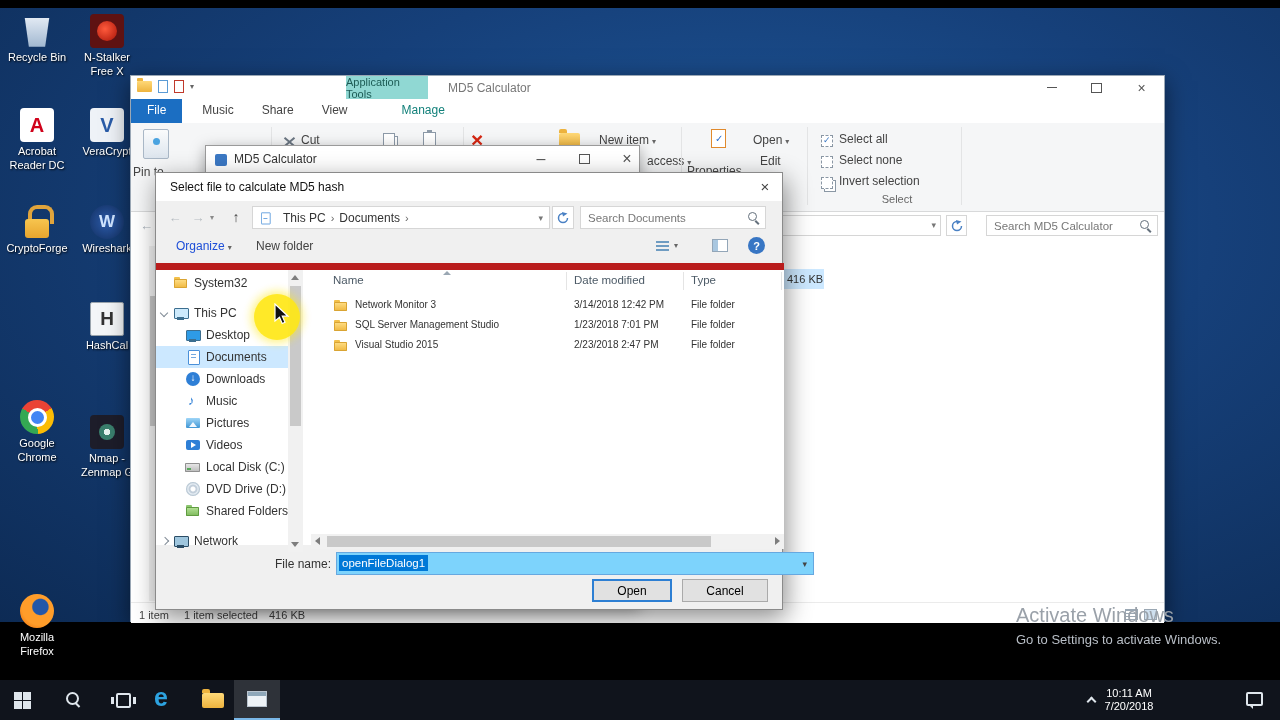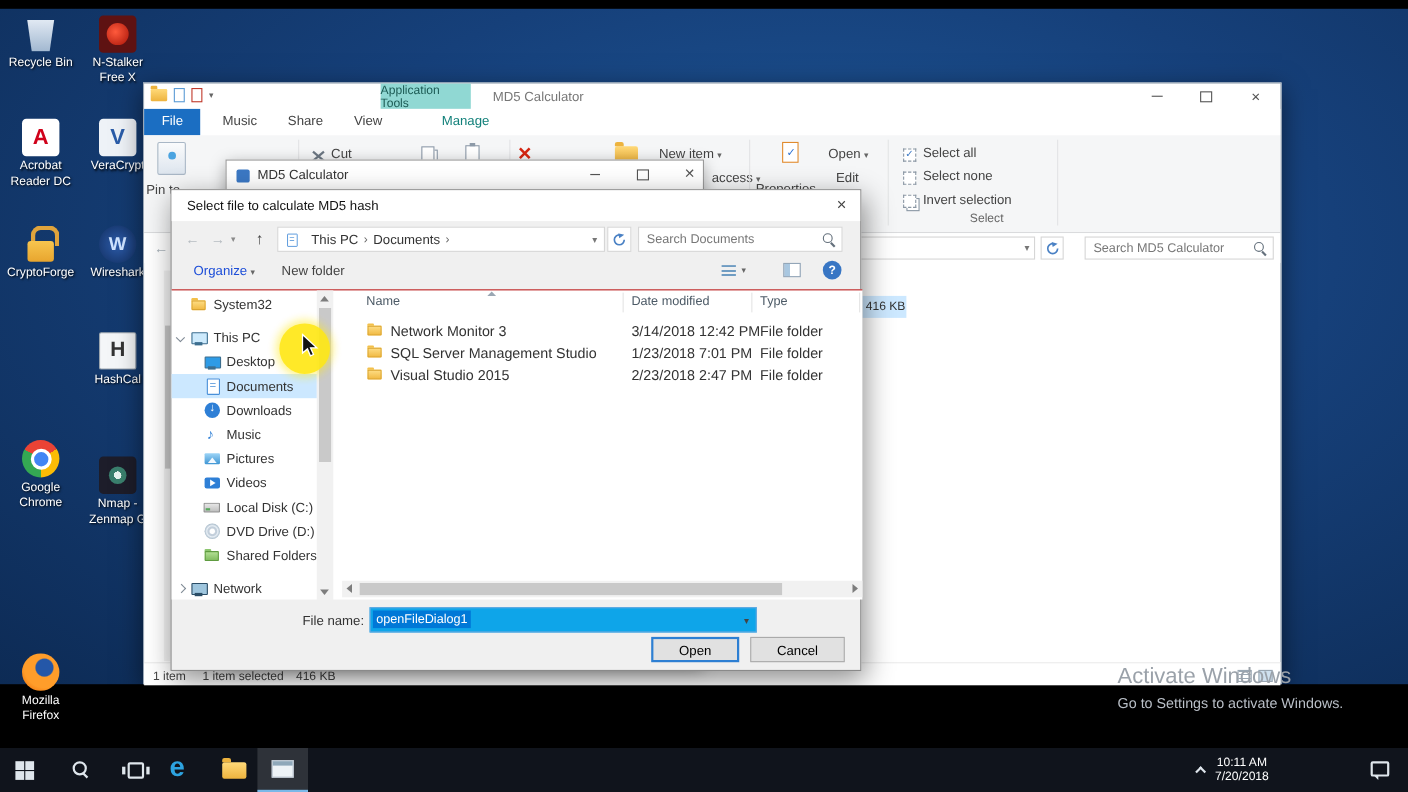--- a/index.html
+++ b/index.html
@@ -141,49 +141,49 @@
 .dlg-addr .caret{font-size:9px;color:#777;margin-right:2px}
 .dlg-refresh{position:absolute;left:396px;top:33px;width:22px;height:23px;background:#fff;border:1px solid #d6d6d6;display:flex;align-items:center;justify-content:center}
 .dlg-search{position:absolute;left:424px;top:33px;width:186px;height:23px;background:#fff;border:1px solid #d6d6d6;display:flex;align-items:center;padding:0 5px 0 7px;font-size:11.5px;color:#777}
 .dlg-search .txt{flex:1}
 .dlg-organize{position:absolute;left:20px;top:66px;color:#1d4ed8}
 .dlg-newfolder{position:absolute;left:100px;top:66px;color:#444}
 .icon-viewgrid{position:absolute;left:500px;top:68px;width:13px;height:11px;background:repeating-linear-gradient(180deg,#6f9cc2 0 2px,transparent 2px 4px)}
 .viewgrid-caret{position:absolute;left:518px;top:68px;font-size:8px;color:#666}
 .icon-columns{position:absolute;left:556px;top:66px;width:16px;height:13px;border:1px solid #93a6b8;background:linear-gradient(90deg,#a9c7e0 0 5px,#fff 5px)}
 .icon-help{position:absolute;left:592px;top:64px;width:17px;height:17px;border-radius:50%;background:#3876c4;color:#fff;font-size:11px;font-weight:bold;display:flex;align-items:center;justify-content:center}
-.dlg-main{position:absolute;left:0;top:90px;width:628px;height:282px;background:#fff;border-top:1px solid #b91c1c}
+.dlg-main{position:absolute;left:0;top:90px;width:628px;height:282px;background:#fff;border-top:7px solid #b91c1c}
 .dlg-sidebar{position:absolute;left:0;top:2px;width:132px}
 .sb-row{display:flex;align-items:center;height:22px;font-size:12px;color:#333;position:relative}
 .sb-row.lvl1{padding-left:17px}
 .sb-row.lvl2{padding-left:29px}
 .sb-row.sel{background:#cce8ff}
 .chev{width:6px;height:6px;border-right:1.5px solid #808b96;border-bottom:1.5px solid #808b96;position:absolute;top:8px}
 .chev.open{left:5px;transform:rotate(45deg)}
 .chev.closed{left:6px;transform:rotate(-45deg)}
 .sb-label{white-space:nowrap;overflow:hidden}
 .dlg-sidesb{position:absolute;left:132px;top:0;width:15px;height:282px;background:#f1f1f1}
 .dlg-sidesb .arr{position:absolute;left:3px}
 .dlg-sidesb .thumb{position:absolute;left:2px;top:16px;width:11px;height:140px;background:#c9c9c9}
 .dlg-list{position:absolute;left:155px;top:0;width:473px;height:282px}
 .dlg-lhead{position:absolute;left:0;top:0;width:100%;height:22px}
 .col-h{position:absolute;top:4px;font-size:11.5px;color:#4c5a66}
 .hsep{position:absolute;top:2px;height:18px;width:1px;background:#e4e4e4}
 .sort-up{position:absolute;left:132px;top:1px;border-left:4px solid transparent;border-right:4px solid transparent;border-bottom:4px solid #9aa7b3}
 .dlg-files{position:absolute;left:0;top:26px;width:100%}
-.file-row{position:relative;height:20px;font-size:13px;color:#333}
+.file-row{position:relative;height:20px;font-size:10px;color:#333}
 .fr-ic{position:absolute;left:22px;top:2px}
 .fr-name{position:absolute;left:44px;top:3px}
 .fr-date{position:absolute;left:263px;top:3px}
 .fr-type{position:absolute;left:380px;top:3px}
 .dlg-hscroll{position:absolute;left:155px;top:264px;width:473px;height:15px;background:#f1f1f1}
 .dlg-hscroll .arr{position:absolute;top:3px}
 .dlg-hscroll .thumb{position:absolute;left:16px;top:2px;width:384px;height:11px;background:#c9c9c9}
 .dlg-fnlabel{position:absolute;left:80px;top:384px;width:95px;text-align:right;color:#333}
-.dlg-combo{position:absolute;left:180px;top:379px;width:352px;height:23px;background:#0ea5e9;border:1px solid #66a8e0}
+.dlg-combo{position:absolute;left:180px;top:379px;width:478px;height:23px;background:#7dd3fc;border:1px solid #66a8e0}
 .dlg-combo .selval{position:absolute;left:2px;top:2px;background:#0078d7;color:#fff;font-size:11.5px;padding:2px 3px}
 .dlg-combo .caret{position:absolute;right:6px;top:6px;font-size:9px;color:#444}
 .btn{position:absolute;top:406px;height:23px;background:#e1e1e1;font-size:12px;color:#000;display:flex;align-items:center;justify-content:center}
 .btn-open{left:436px;width:80px;border:2px solid #2d7fd3}
 .btn-cancel{left:526px;width:86px;border:1px solid #aaa}
 
 .watermark1{position:absolute;left:1016px;top:604px;font-size:20px;color:#9aa1a9;z-index:6}
 .watermark2{position:absolute;left:1016px;top:632px;font-size:13px;color:#b9bfc7;z-index:6}
 .click-hl{position:absolute;left:254px;top:294px;width:46px;height:46px;border-radius:50%;background:#ffe816;opacity:.92;box-shadow:0 0 8px 3px rgba(255,232,22,.55);z-index:7}
 .cursor{position:absolute;left:274px;top:303px;z-index:8}

